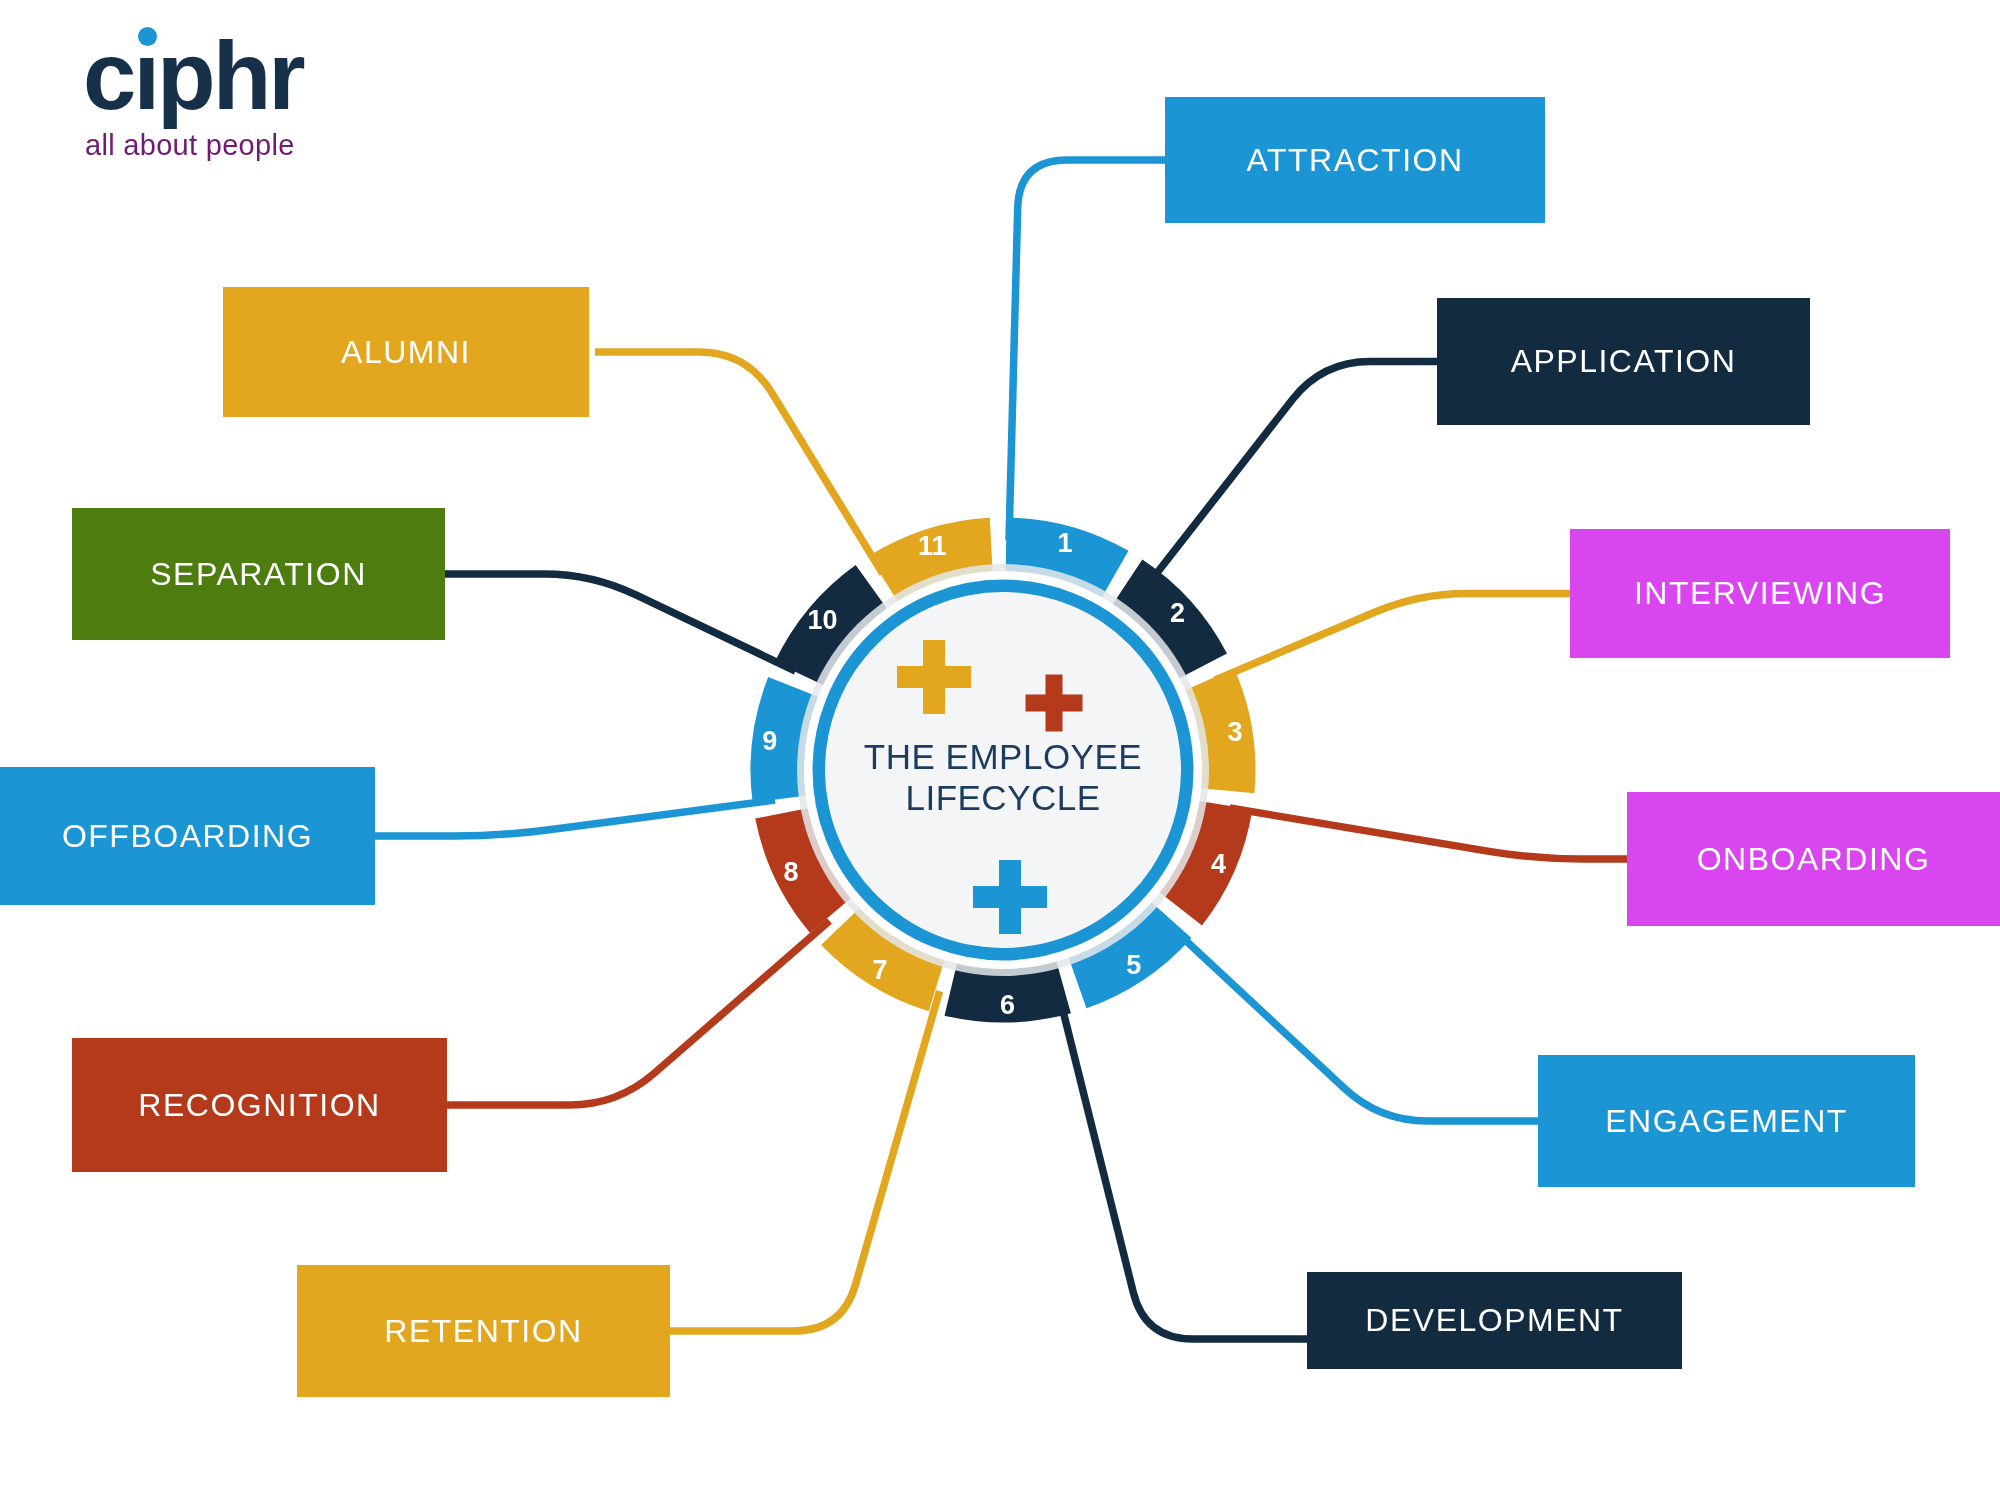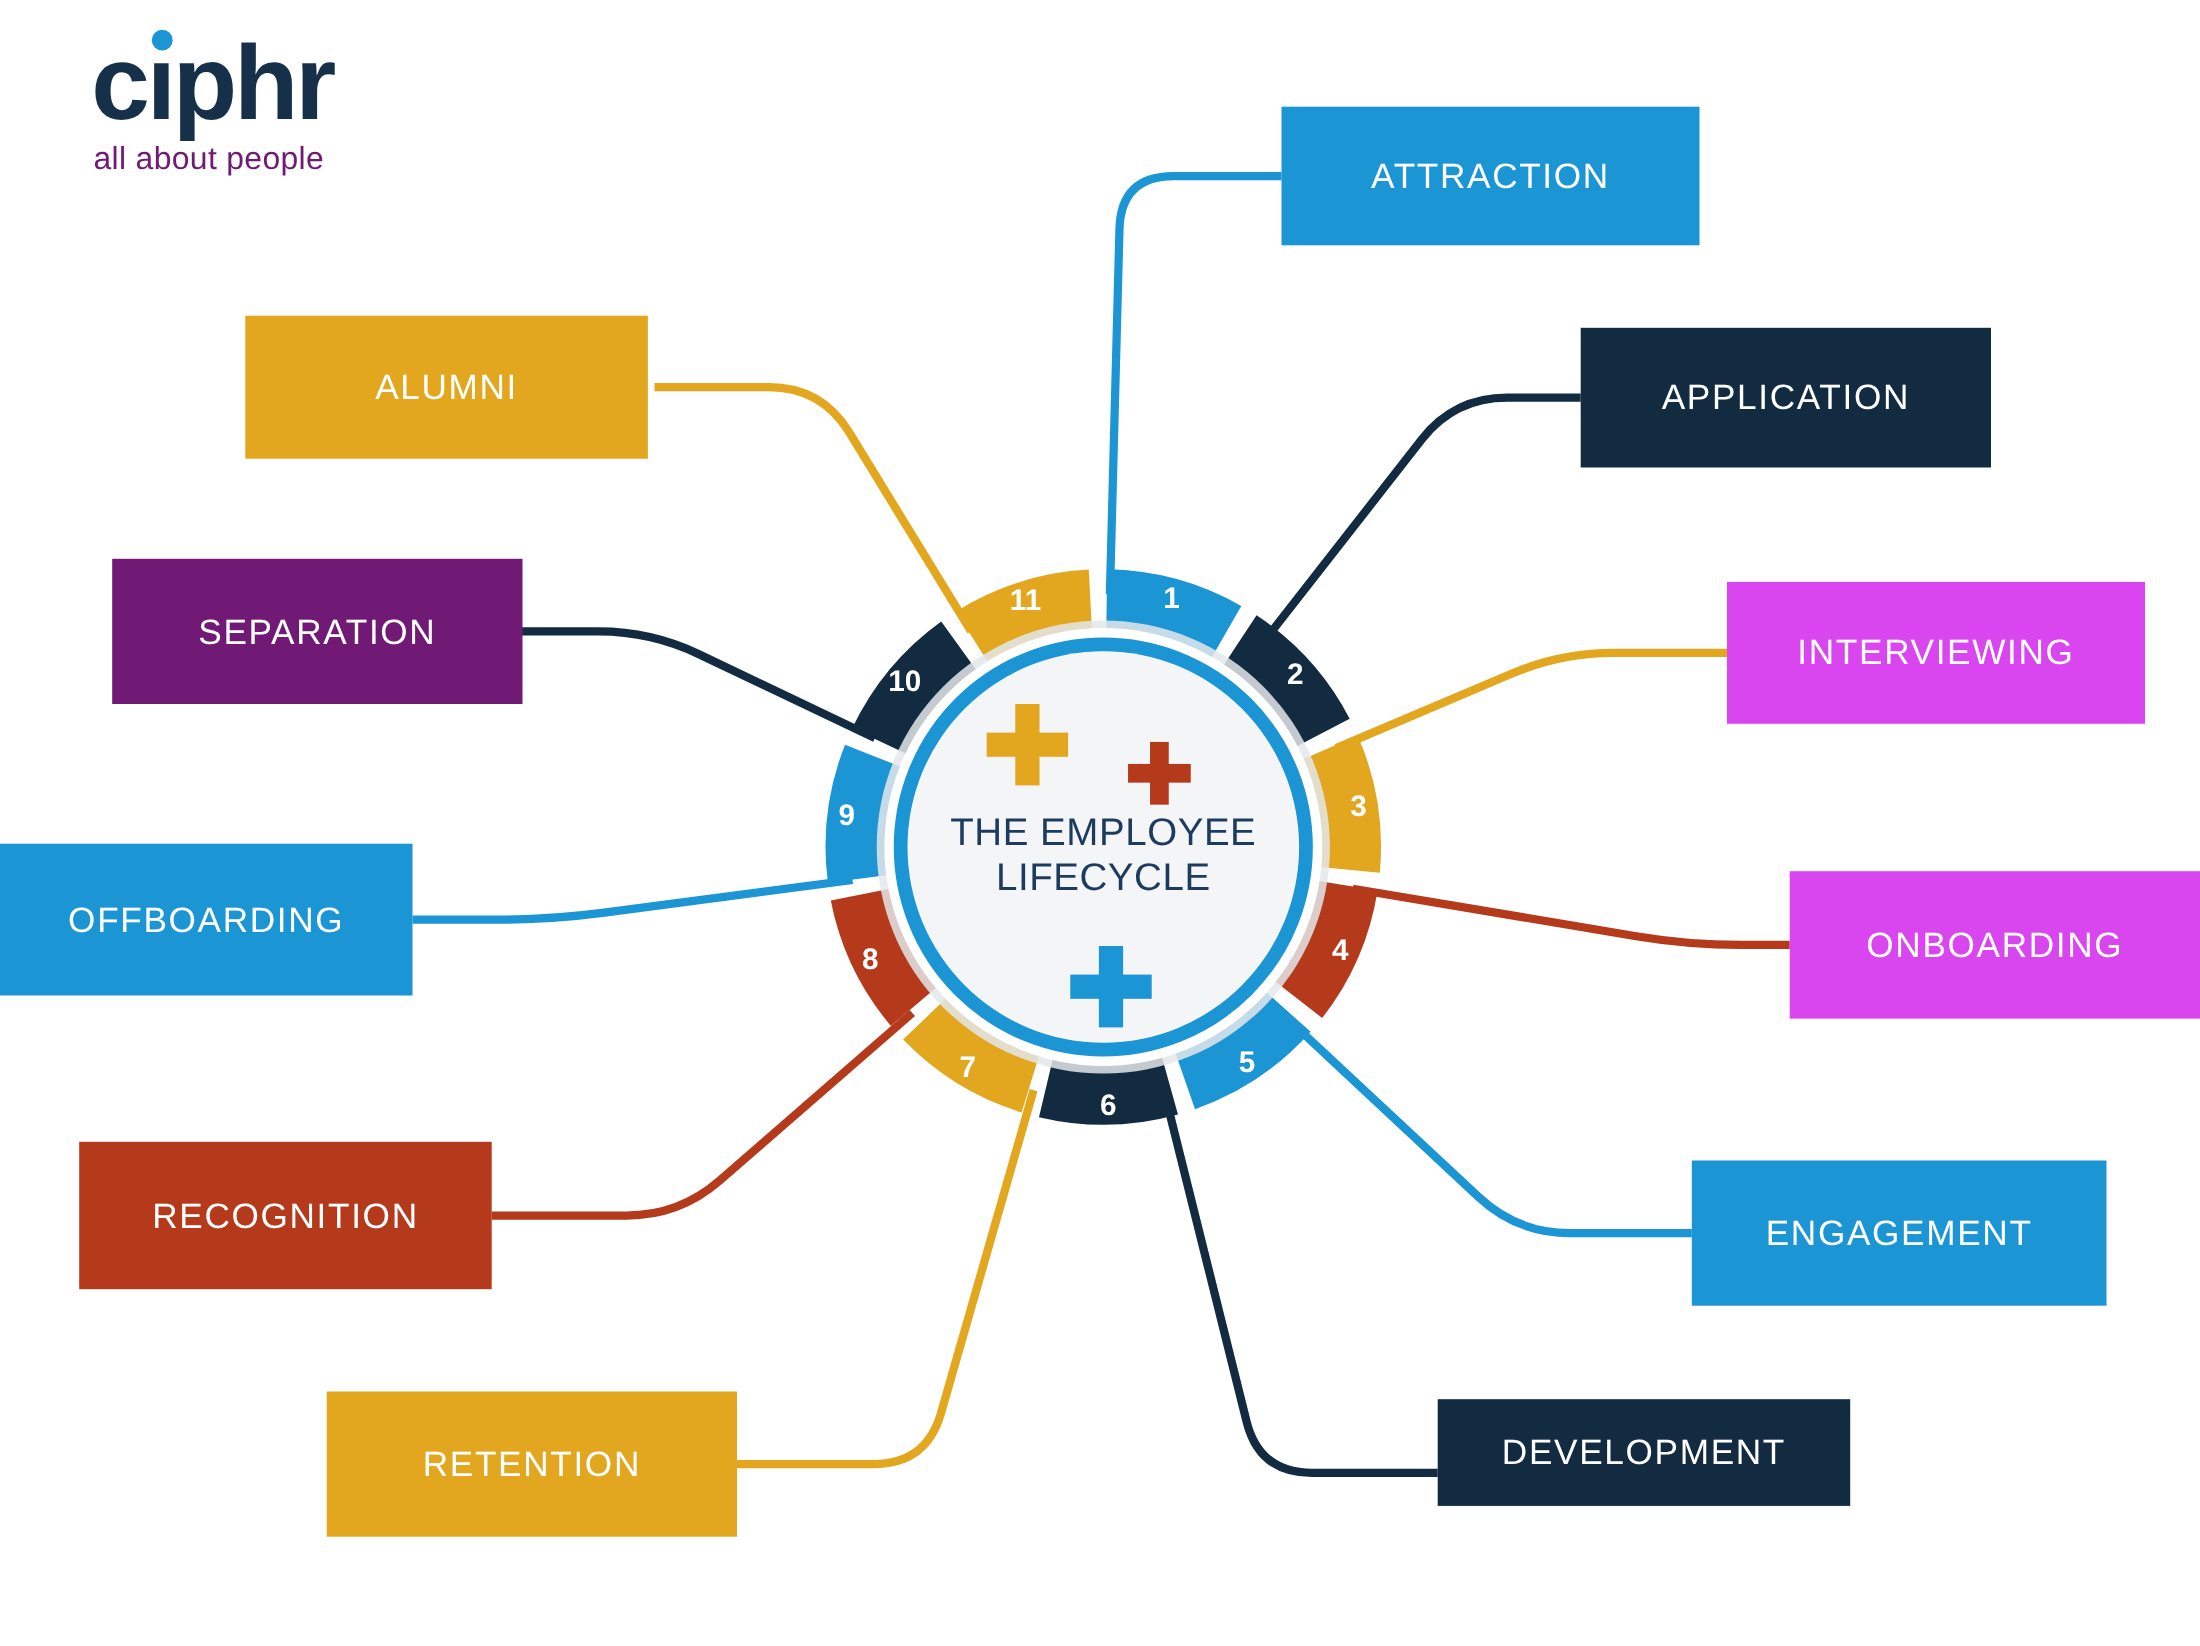--- a/index.html
+++ b/index.html
@@ -94,21 +94,21 @@
     </div>
   <div class="stage-box" style="left: 297px; top: 1265px; width: 373px; height: 132px; background: rgb(226, 167, 30);">
       <span>RETENTION</span>
     </div>
   <div class="stage-box" style="left: 72px; top: 1038px; width: 375px; height: 134px; background: rgb(180, 58, 27);">
       <span>RECOGNITION</span>
     </div>
   <div class="stage-box" style="left: 0px; top: 767px; width: 375px; height: 138px; background: rgb(27, 149, 212);">
       <span>OFFBOARDING</span>
     </div>
-  <div class="stage-box" style="left: 72px; top: 508px; width: 373px; height: 132px; background: #701a75; margin-left: 30px;">
+  <div class="stage-box" style="left: 72px; top: 508px; width: 373px; height: 132px; background: #4d7c0f;">
       <span>SEPARATION</span>
     </div>
   <div class="stage-box" style="left: 223px; top: 287px; width: 366px; height: 130px; background: rgb(226, 167, 30);">
       <span>ALUMNI</span>
     </div>
 
   <div class="center-text" style="left: 743px; top: 736px; color: rgb(29, 59, 94);">
     <div>THE EMPLOYEE</div>
     <div>LIFECYCLE</div>
   </div>

